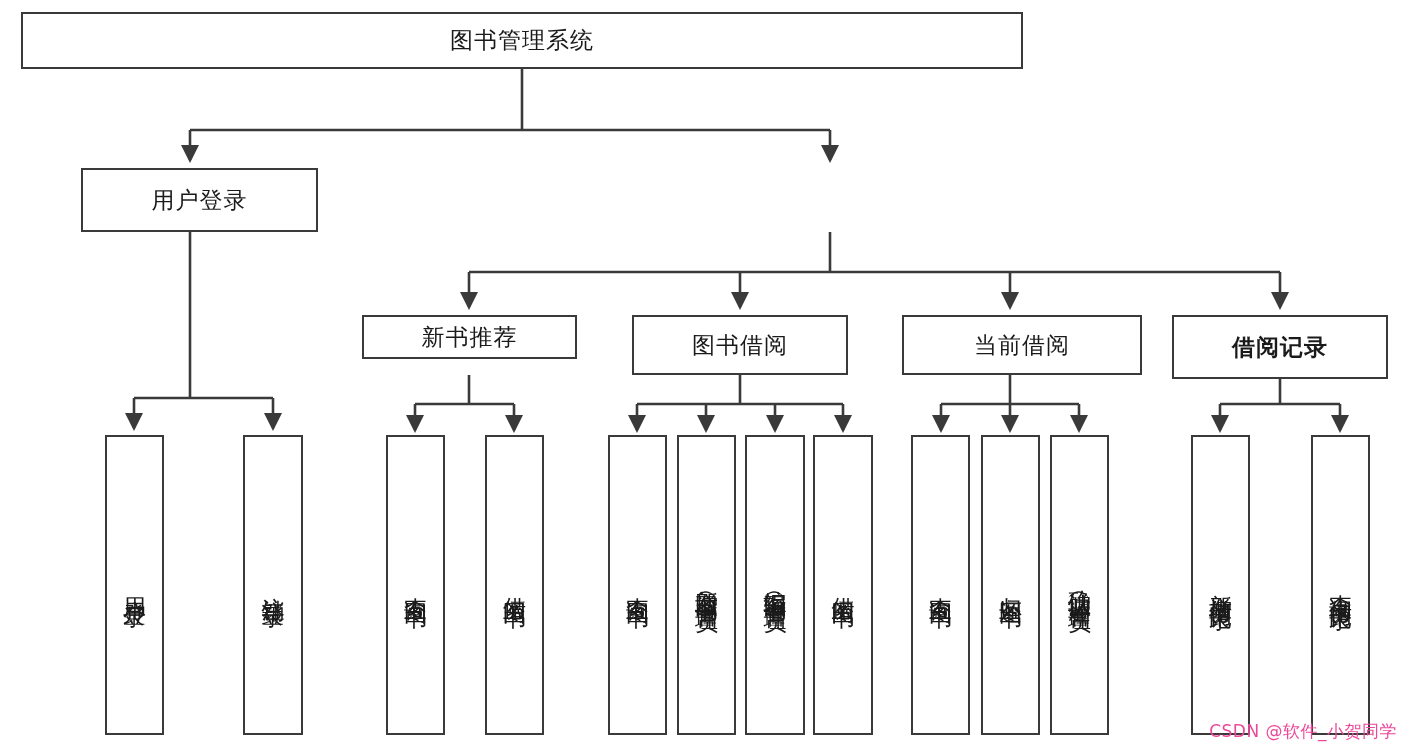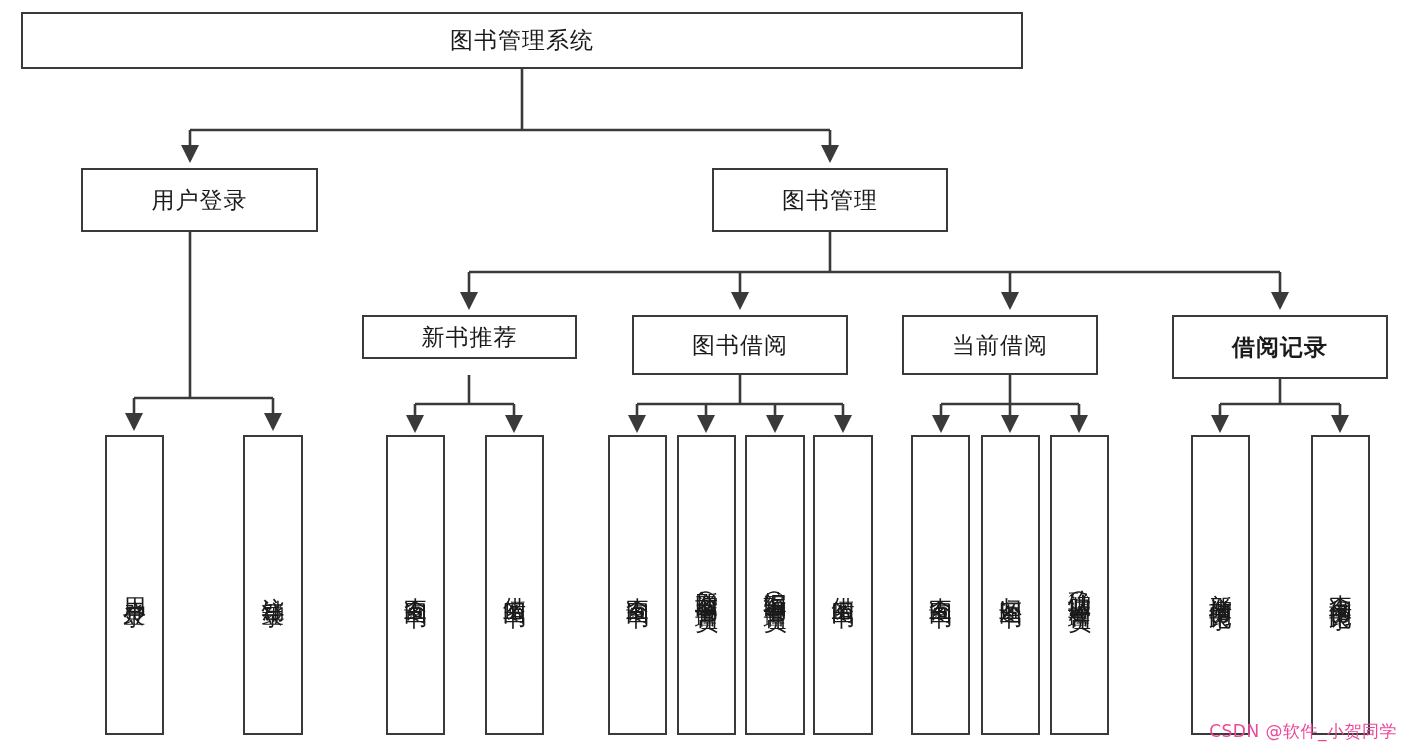--- a/index.html
+++ b/index.html
@@ -117,31 +117,28 @@
     </g>
   </svg>
 
   <div class="node horiz" style="left:21px;top:12px;width:1002px;height:57px;">
     <span>图书管理系统</span>
   </div>
 
   <div class="node horiz" style="left:81px;top:168px;width:237px;height:64px;">
     <span>用户登录</span>
   </div>
-  <div class="node horiz" style="left:712px;top:168px;width:236px;height:64px;">
-    <span>图书管理</span>
-  </div>
 
   <div class="node horiz" style="left:362px;top:315px;width:215px;height:44px;">
     <span>新书推荐</span>
   </div>
   <div class="node horiz" style="left:632px;top:315px;width:216px;height:60px;">
     <span>图书借阅</span>
   </div>
-  <div class="node horiz" style="left:902px;top:315px;width:196px;height:60px;">
+  <div class="node horiz" style="left:902px;top:315px;width:240px;height:60px;">
     <span>当前借阅</span>
   </div>
   <div class="node horiz" style="left:1172px;top:315px;width:216px;height:64px;font-weight:bold;">
     <span>借阅记录</span>
   </div>
 
   <div class="node vert" style="left:105px;top:435px;width:59px;height:300px;">
     <span class="vtext">用户登录</span>
   </div>
   <div class="node vert" style="left:243px;top:435px;width:60px;height:300px;">

